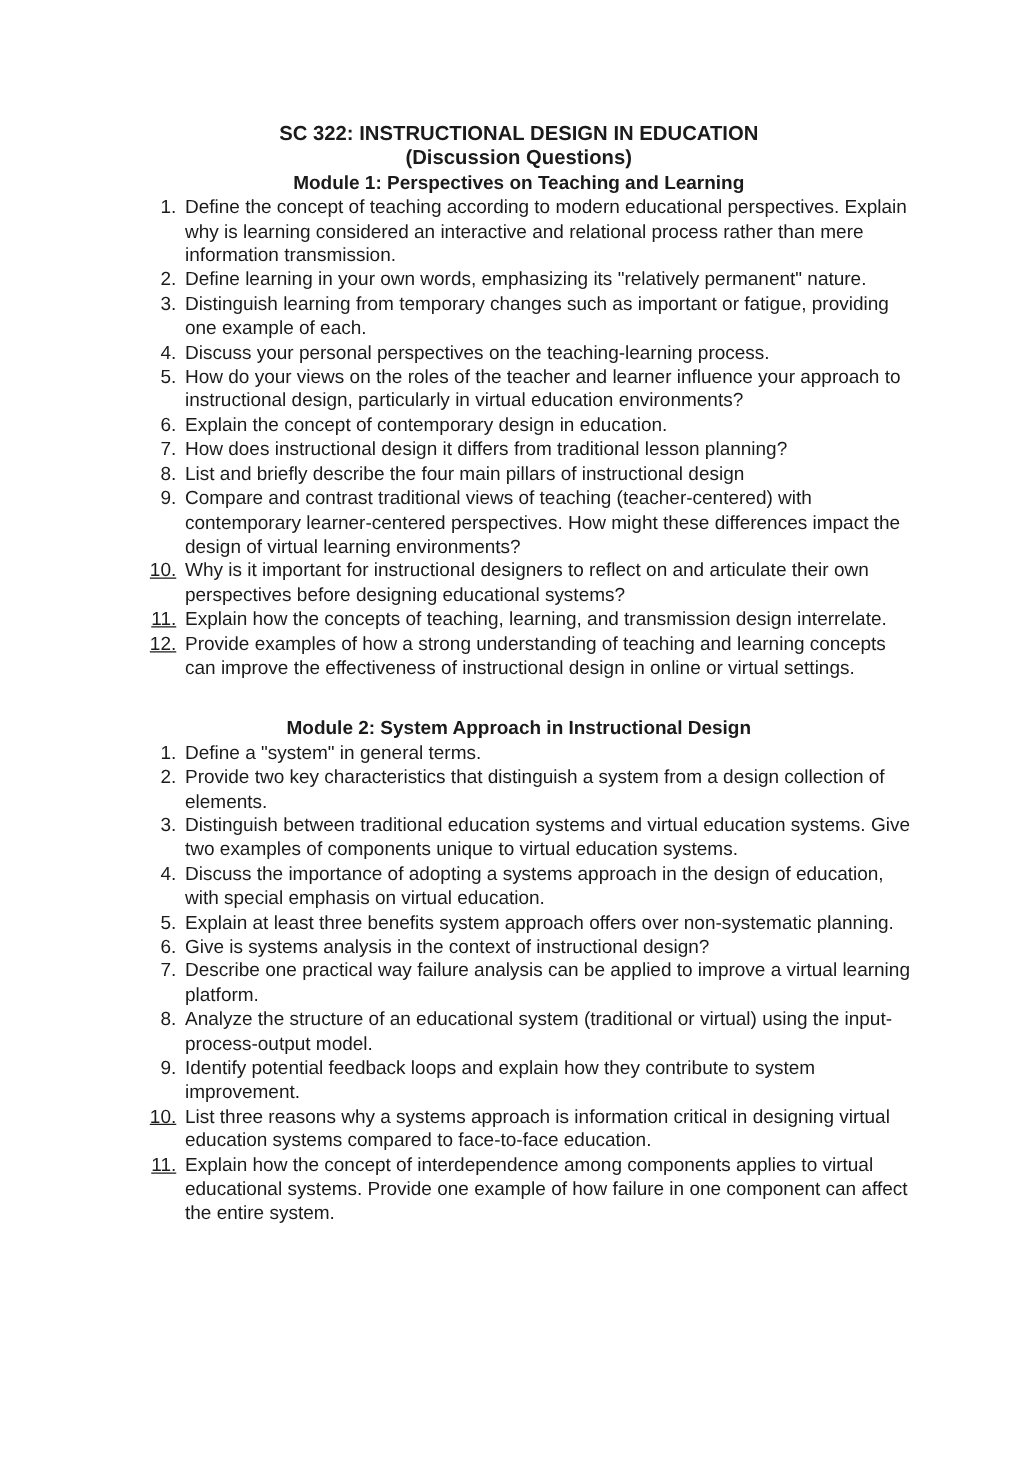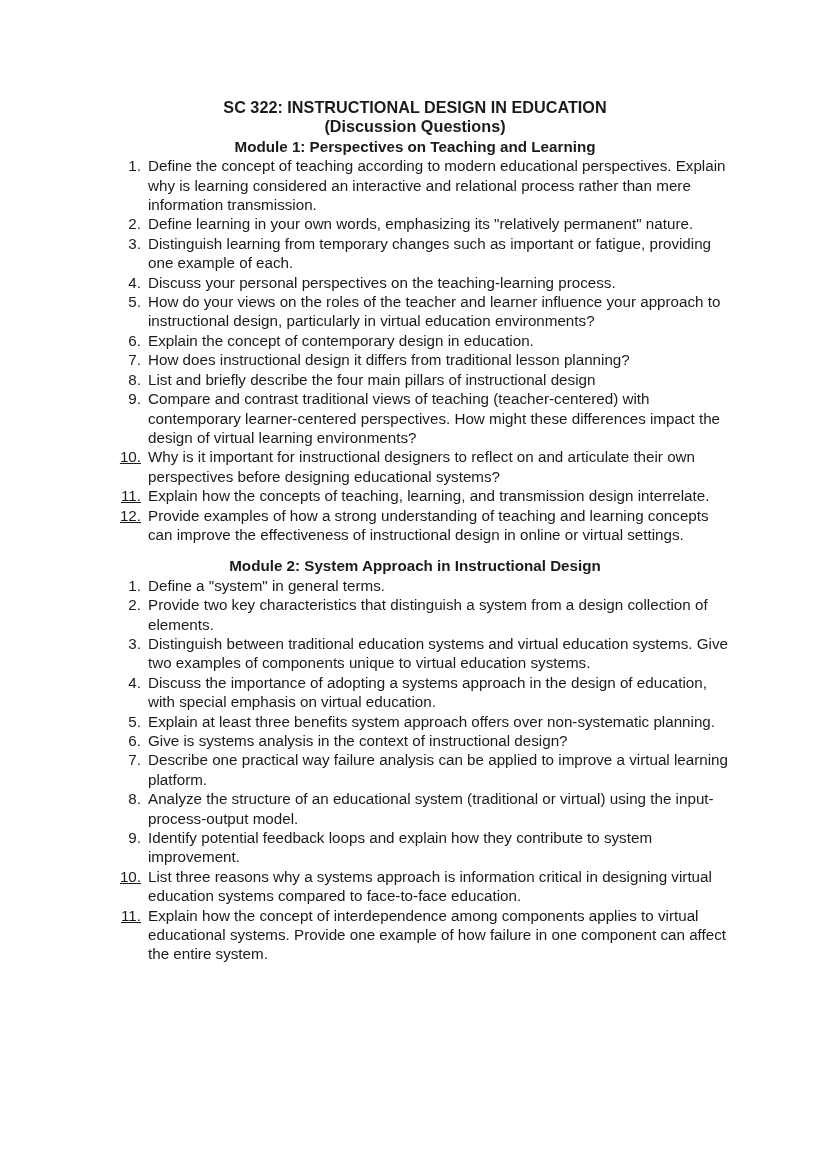--- a/index.html
+++ b/index.html
@@ -39,21 +39,21 @@
   }
   .module-heading {
     font-weight: bold;
     font-size: 15.2px;
     line-height: 19.4px;
     margin: 0;
     padding: 0;
     text-align: center;
   }
   .module + .module {
-    margin-top: 12px;
+    margin-top: 29px;
   }
   ol.q-list {
     list-style: none;
     margin: 0;
     padding: 0;
   }
   ol.q-list > li {
     position: relative;
     font-size: 15.2px;
     line-height: 19.4px;

